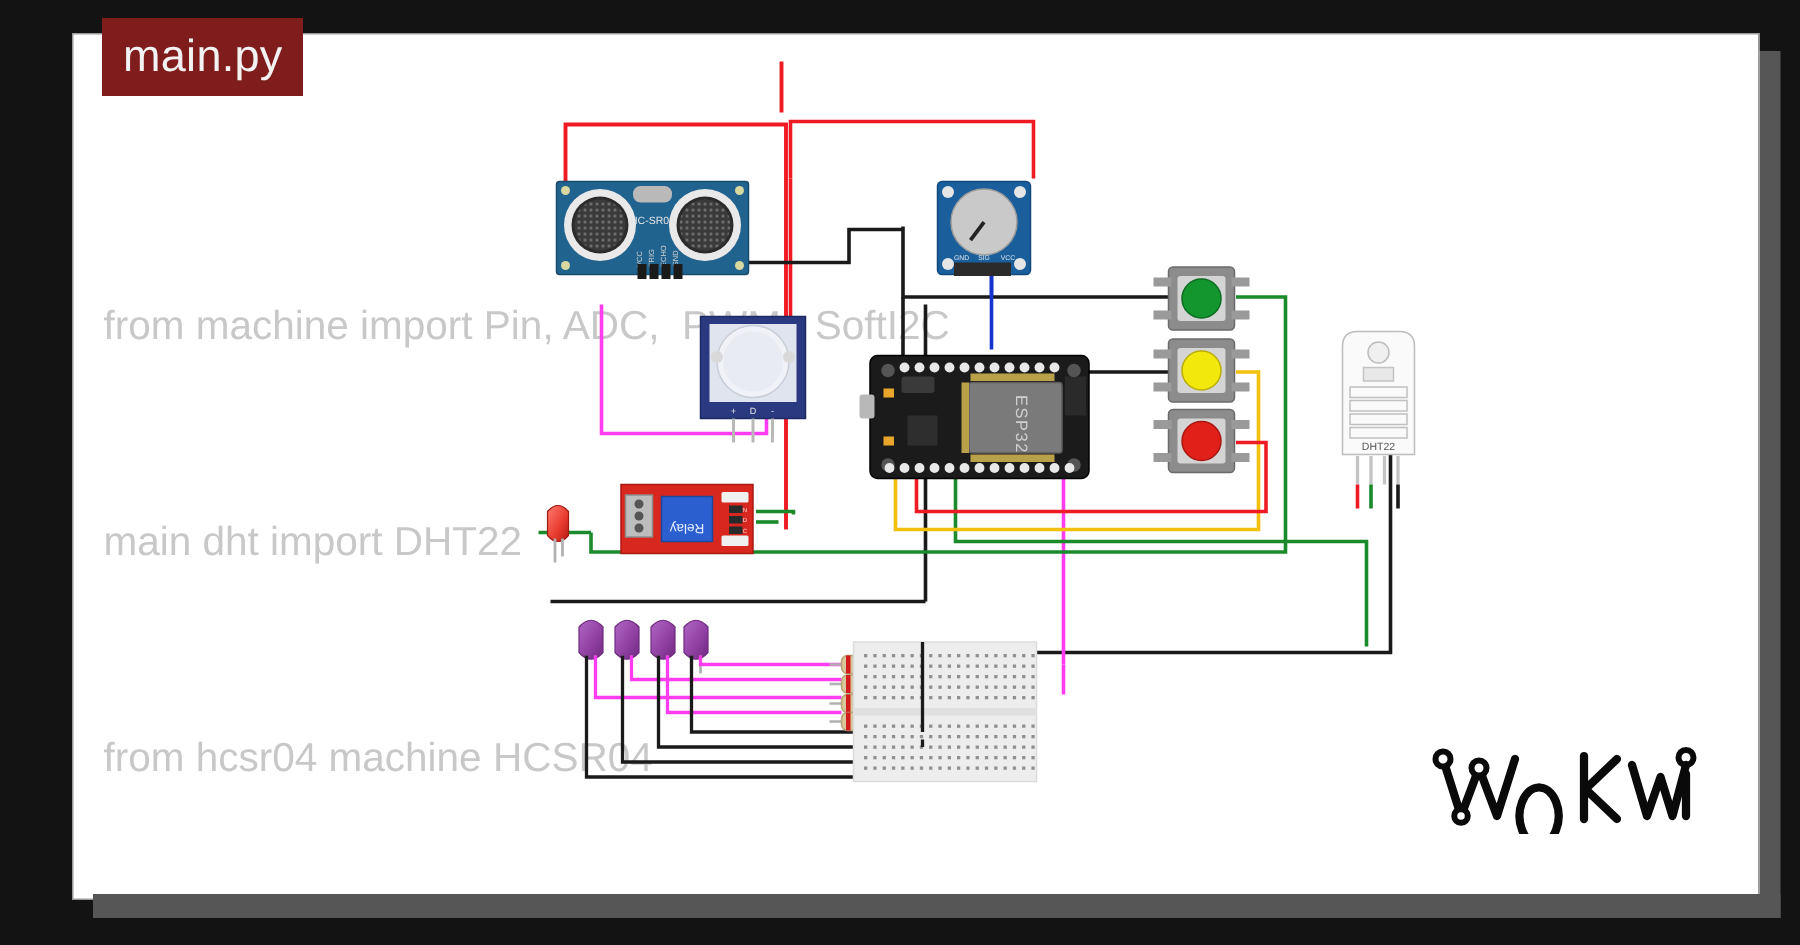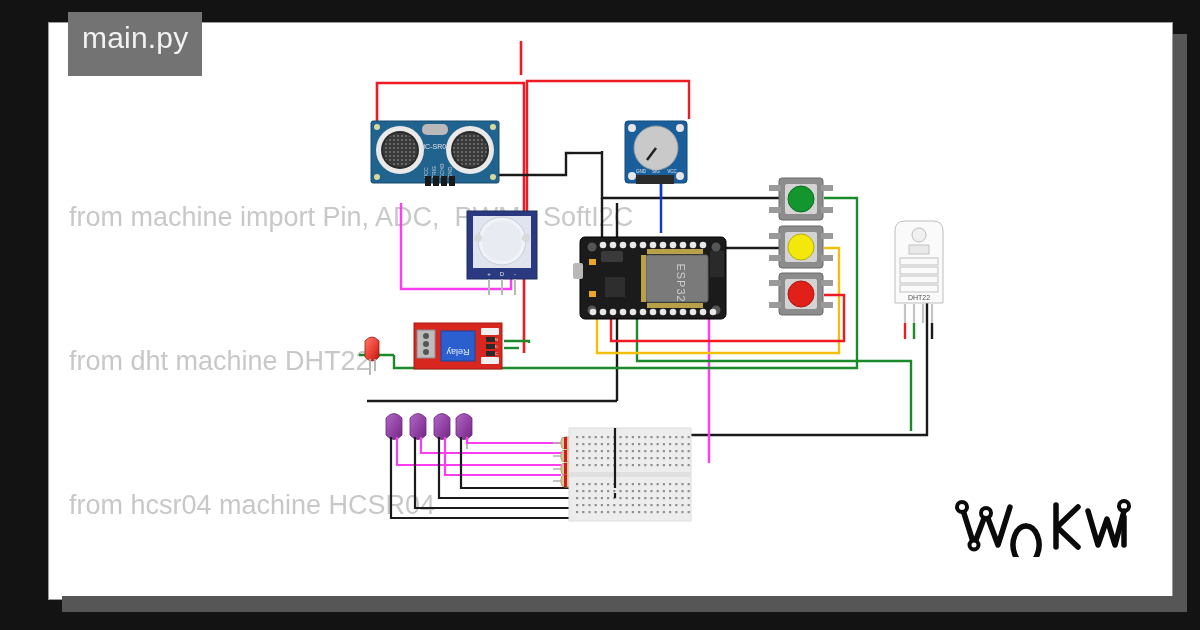--- a/index.html
+++ b/index.html
@@ -21,23 +21,23 @@
     position: absolute; left: 48px; top: 22px;
     width: 1125px; height: 578px;
     background: #ffffff;
     border: 1px solid #9a9a9a;
     overflow: hidden;
   }
 
   
   .tab {
     position: absolute; left: 68px; top: 12px;
-    background: #737373; color: #f2f2f2;
+    background: #7f1d1d; color: #f2f2f2;
     font-size: 30px; line-height: 52px;
-    padding: 0 14px; height: 64px;
+    padding: 0 14px; height: 52px;
     letter-spacing: 0.2px;
     z-index: 40;
   }
 
   
   .code {
     position: absolute; left: 68px; top: 96px;
     z-index: 5;
     color: #c8c8c8;
     font-size: 27px;
@@ -62,21 +62,21 @@
 <body>
 
 <div id="root">
 
   <div class="card-shadow"></div>
 
   <div class="card">
 
     <div class="code" style="left:20px; top:74px;">
       <div>from machine import Pin, ADC,  PWM,  SoftI2C</div>
-      <div>from dht machine DHT22</div>
+      <div>main dht import DHT22</div>
       <div>from hcsr04 machine HCSR04</div>
       
       
       <div></div>
       
       
       
       
       
     </div>

